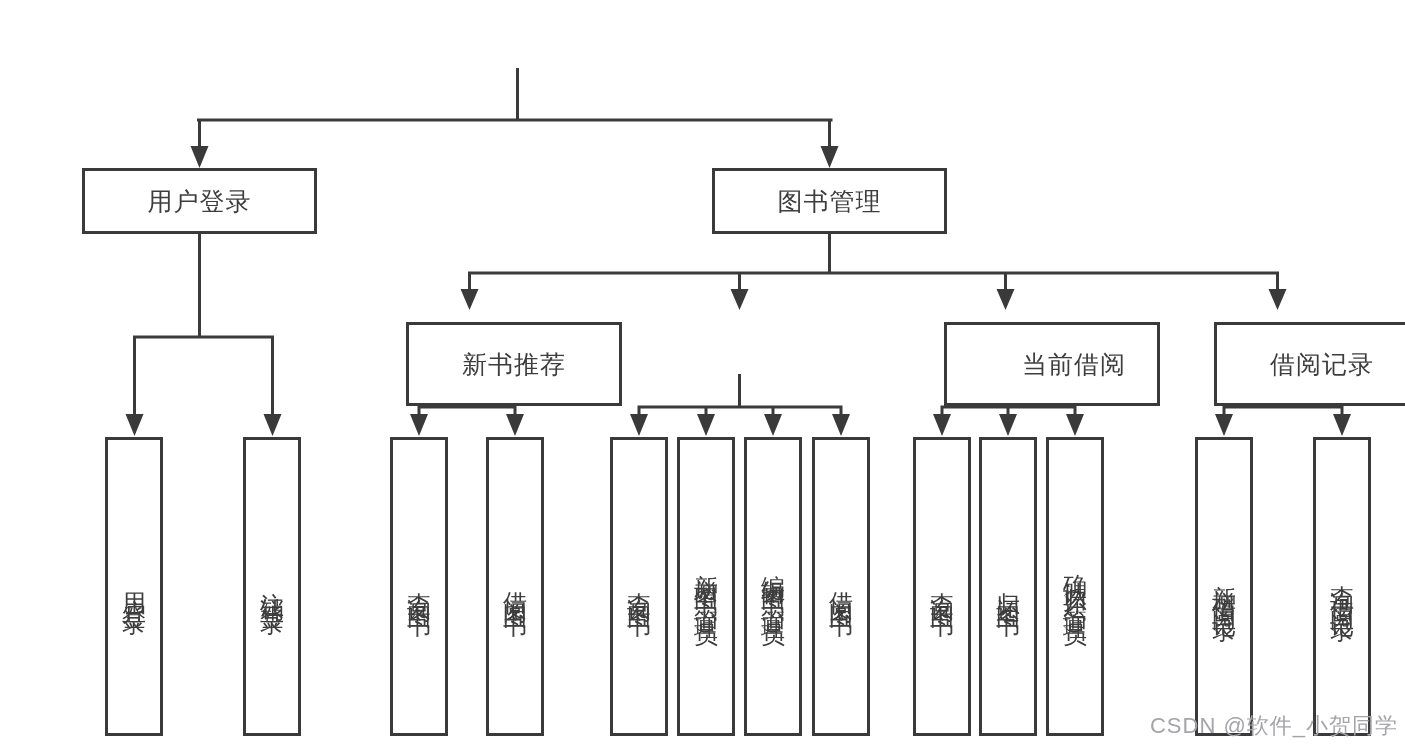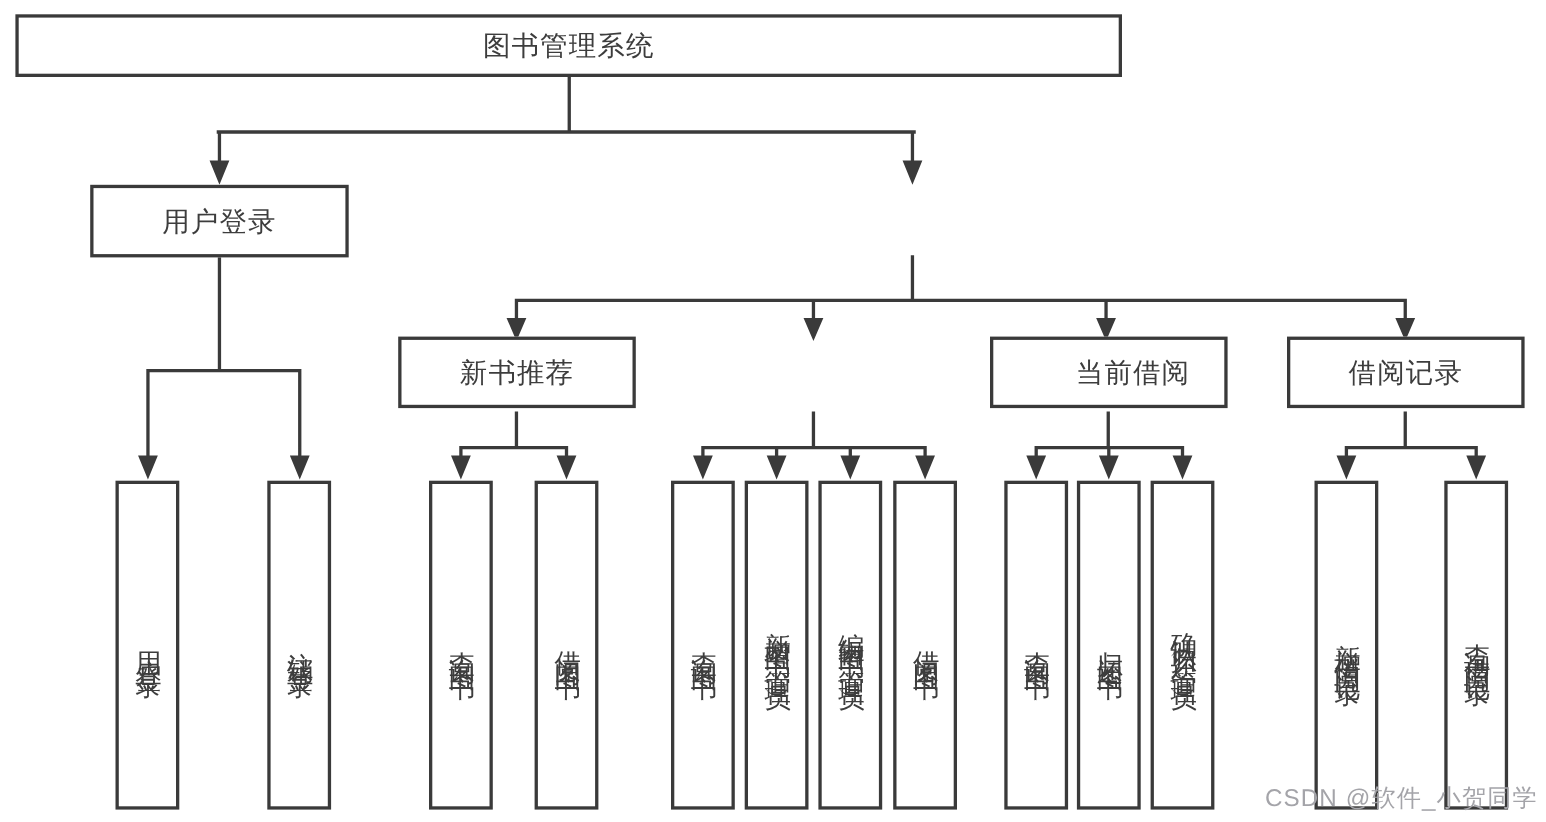--- a/index.html
+++ b/index.html
@@ -30,21 +30,21 @@
     border: 3px solid var(--line);
     background: var(--background);
     display: flex;
     align-items: center;
     justify-content: center;
     color: var(--text);
   }
   .hlabel { font-size: 25px; letter-spacing: 1px; white-space: nowrap; }
   .root  { left: 14px;  top: 13px;  width: 1006px; height: 57px; }
   .lvl2  { top: 168px; width: 235px; height: 66px; }
-  .lvl3  { top: 306px; width: 216px; height: 65px; }
+  .lvl3  { top: 322px; width: 216px; height: 84px; margin-left: 44px; }
   .leaf  { top: 437px; width: 58px;  height: 299px; }
   .vlabel {
     writing-mode: vertical-rl;
     text-orientation: mixed;
     font-size: 24px;
     letter-spacing: 7px;
     line-height: 1;
     white-space: nowrap;
   }
   #watermark {
@@ -112,26 +112,26 @@
       M697 414 H715 L706 436 Z
       M764 414 H782 L773 436 Z
       M832 414 H850 L841 436 Z
       M933 414 H951 L942 436 Z
       M999 414 H1017 L1008 436 Z
       M1066 414 H1084 L1075 436 Z
       M1215 414 H1233 L1224 436 Z
       M1333 414 H1351 L1342 436 Z"></path>
   </svg>
 
-  <div class="box root">
-    <span class="hlabel">图书管理系统</span>
-  </div>
 
   <div class="box lvl2" style="left:82px;">
     <span class="hlabel">用户登录</span>
+  </div>
+  <div class="box lvl2" style="left:712px;">
+    <span class="hlabel">图书管理</span>
   </div>
 
   <div class="box lvl3" style="left:362px;">
     <span class="hlabel">新书推荐</span>
   </div>
   <div class="box lvl3" style="left:900px;padding-left:44px;">
     <span class="hlabel">当前借阅</span>
   </div>
   <div class="box lvl3" style="left:1170px;justify-content:center;">
     <span class="hlabel">借阅记录</span>

